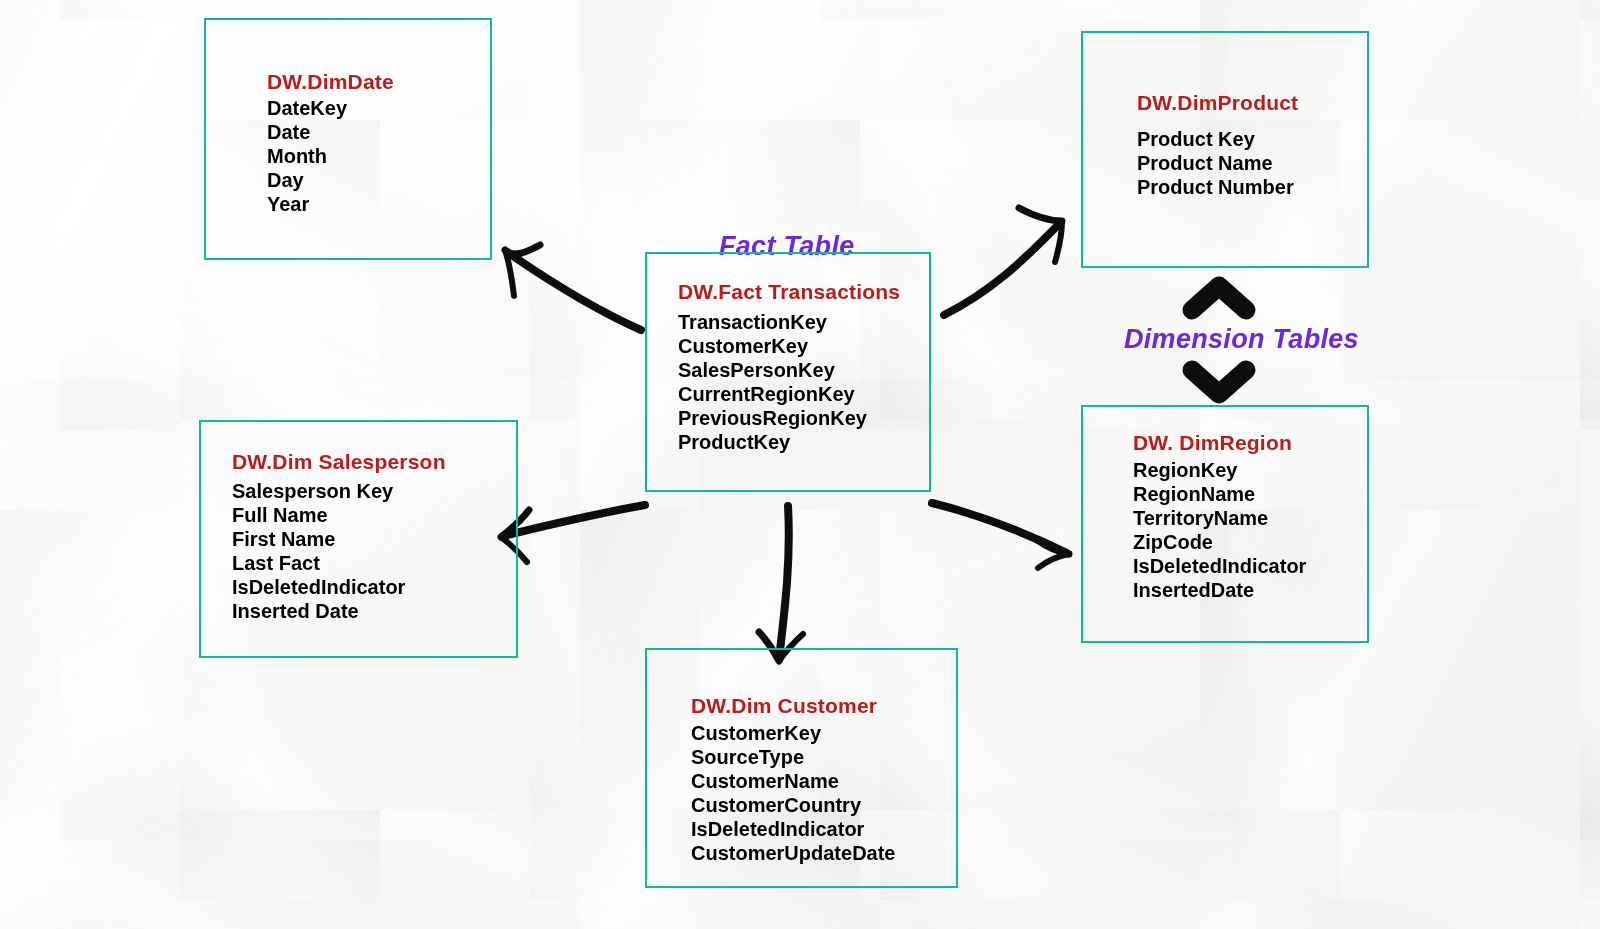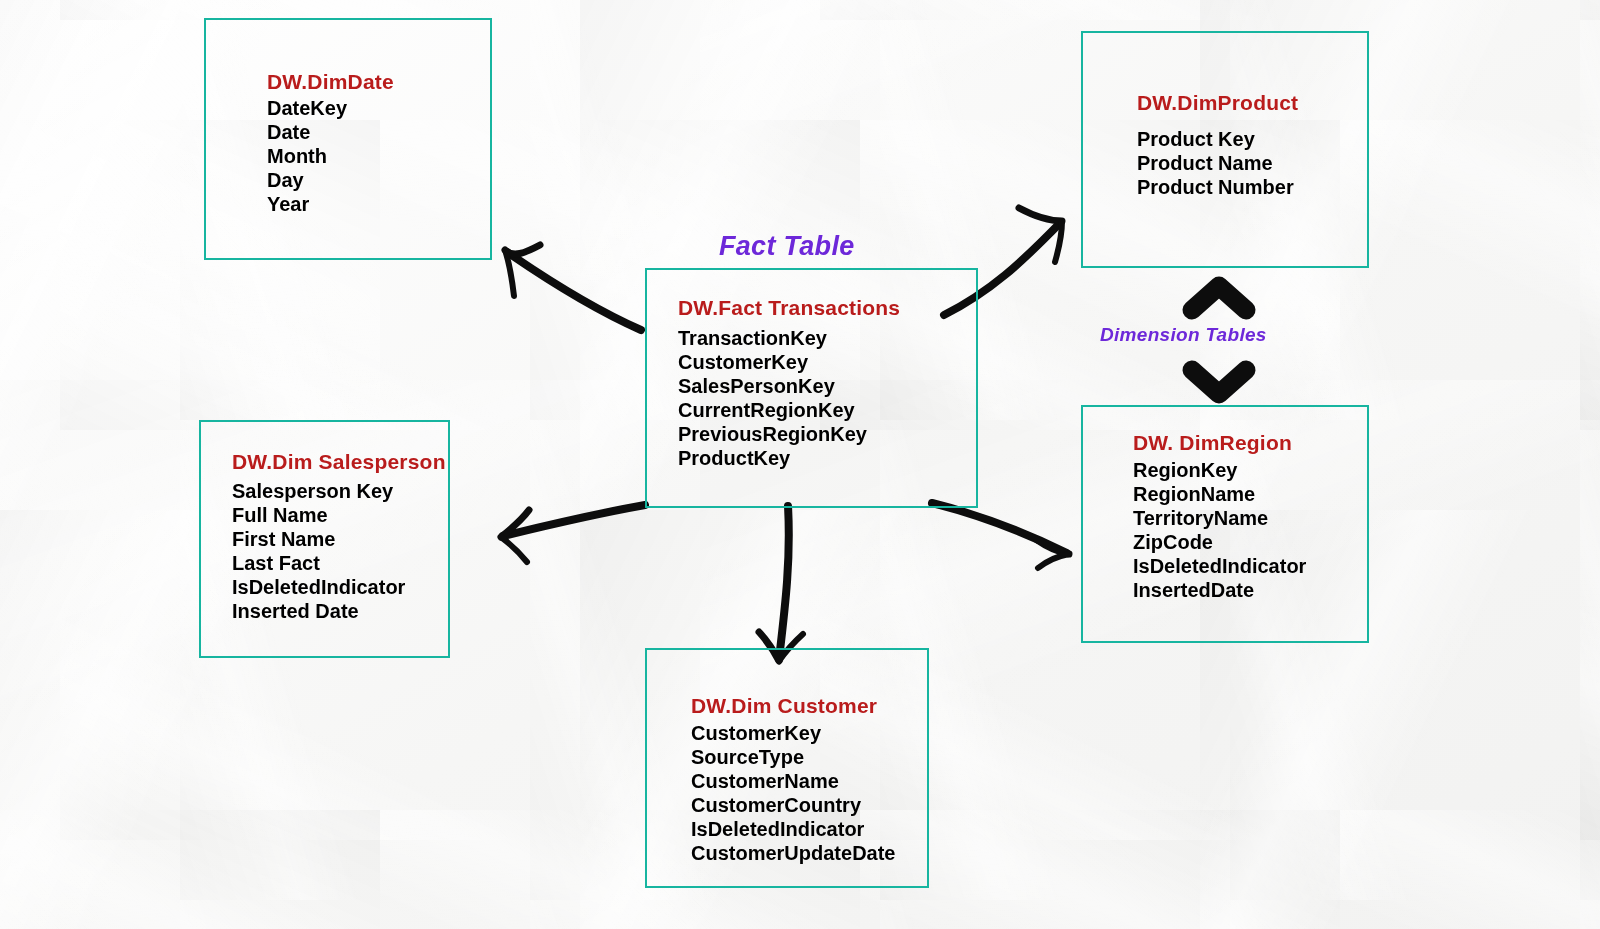--- a/index.html
+++ b/index.html
@@ -76,21 +76,21 @@
   }
 
   .section-label {
     position: absolute;
     font-weight: bold;
     font-style: italic;
     color: #6d28d9;
     white-space: nowrap;
   }
   #fact-table-label { font-size: 27px; letter-spacing: 0.3px; }
-  #dimension-tables-label { font-size: 19px; letter-spacing: 0.3px; }
+  #dimension-tables-label { font-size: 27px; letter-spacing: 0.3px; margin-left: 24px; }
 
   #connector-layer, #chevron-layer {
     position: absolute;
     inset: 0;
     pointer-events: none;
   }
 </style>
 </head>
 <body>
 
@@ -161,35 +161,35 @@
     <div class="entity-inner" style="top:58px; left:54px;">
       <div class="entity-title" style="margin-bottom:12px;">DW.DimProduct</div>
       <ul class="field-list">
         <li>Product Key</li>
         <li>Product Name</li>
         <li>Product Number</li>
       </ul>
     </div>
   </div>
 
-  <div class="entity-box" id="box-fact-table" style="left:645px; top:268px; width:333px; height:240px;">
+  <div class="entity-box" id="box-fact-table" style="left:645px; top:252px; width:286px; height:240px;">
     <div class="entity-inner" style="top:26px; left:31px;">
       <div class="entity-title" style="margin-bottom:6px;">DW.Fact Transactions</div>
       <ul class="field-list">
         <li>TransactionKey</li>
         <li>CustomerKey</li>
         <li>SalesPersonKey</li>
         <li>CurrentRegionKey</li>
         <li>PreviousRegionKey</li>
         <li>ProductKey</li>
       </ul>
     </div>
   </div>
 
-  <div class="entity-box" id="box-dim-salesperson" style="left:199px; top:420px; width:251px; height:238px;">
+  <div class="entity-box" id="box-dim-salesperson" style="left:199px; top:420px; width:319px; height:238px;">
     <div class="entity-inner" style="top:28px; left:31px;">
       <div class="entity-title" style="margin-bottom:5px;">DW.Dim Salesperson</div>
       <ul class="field-list">
         <li>Salesperson Key</li>
         <li>Full Name</li>
         <li>First Name</li>
         <li>Last Fact</li>
         <li>IsDeletedIndicator</li>
         <li>Inserted Date</li>
       </ul>
@@ -203,21 +203,21 @@
         <li>RegionKey</li>
         <li>RegionName</li>
         <li>TerritoryName</li>
         <li>ZipCode</li>
         <li>IsDeletedIndicator</li>
         <li>InsertedDate</li>
       </ul>
     </div>
   </div>
 
-  <div class="entity-box" id="box-dim-customer" style="left:645px; top:648px; width:284px; height:240px;">
+  <div class="entity-box" id="box-dim-customer" style="left:645px; top:648px; width:313px; height:240px;">
     <div class="entity-inner" style="top:44px; left:44px;">
       <div class="entity-title" style="margin-bottom:3px;">DW.Dim Customer</div>
       <ul class="field-list">
         <li>CustomerKey</li>
         <li>SourceType</li>
         <li>CustomerName</li>
         <li>CustomerCountry</li>
         <li>IsDeletedIndicator</li>
         <li>CustomerUpdateDate</li>
       </ul>

